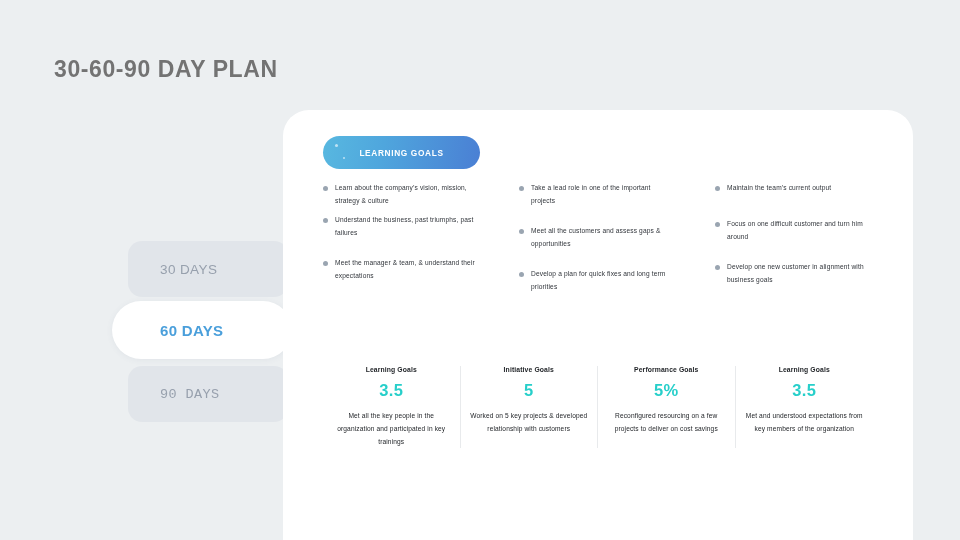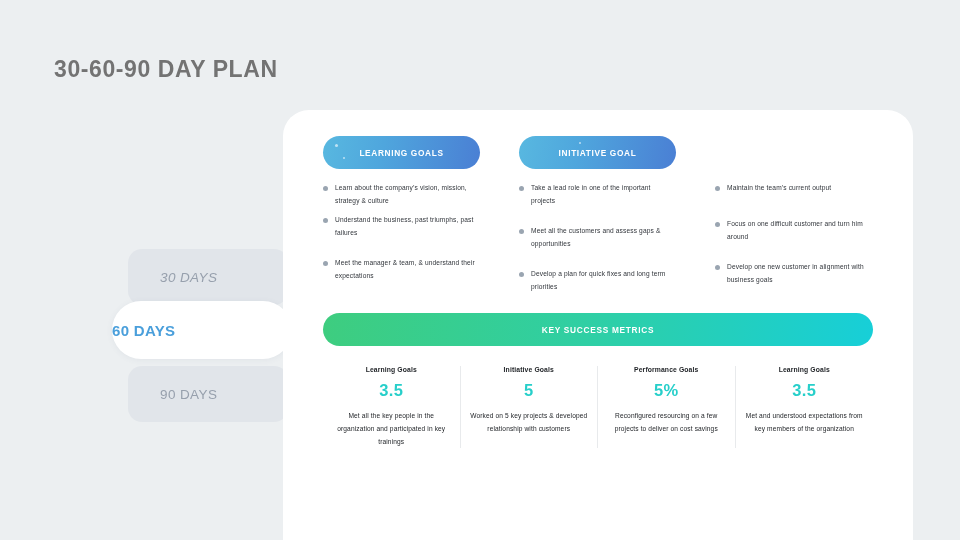--- a/index.html
+++ b/index.html
@@ -38,36 +38,37 @@
     display: flex;
     align-items: center;
   }
   .day-panel .day-label {
     margin-left: 32px;
     font-size: 13.5px;
     color: #97a0ad;
     letter-spacing: 0.4px;
     white-space: nowrap;
   }
-  #day-30 { top: 249px; font-style: italic; }
-  #day-90 { top: 366px; }
+  #day-30 { top: 241px; }
+  #day-90 { top: 366px; font-family: Liberation Mono, monospace; }
 
   .day-panel-active {
     position: absolute;
     left: 112px;
     top: 301px;
     width: 180px;
     height: 58px;
     background: #ffffff;
     border-radius: 29px;
     display: flex;
     align-items: center;
     box-shadow: 0 1px 6px rgba(80,100,130,0.07);
   }
   .day-panel-active .day-label {
+    margin-left: 48px;
     font-size: 15px;
     font-weight: bold;
     color: #4a9fdb;
     letter-spacing: 0.3px;
     white-space: nowrap;
   }
 
   
   .main-card {
     position: absolute;
@@ -245,24 +246,20 @@
 <div class="main-card">
 
   <div class="pill-row">
 
     <div class="goal-pill">
       <span class="pill-label">LEARNING GOALS</span>
       <span class="pill-sparkle" style="width:3px;height:3px;left:12px;top:8px;"></span>
       <span class="pill-sparkle" style="width:2px;height:2px;left:20px;top:21px;"></span>
     </div>
 
-    <div class="goal-pill">
-      <span class="pill-label">INITIATIVE GOAL</span>
-      <span class="pill-sparkle" style="width:2px;height:2px;left:60px;top:6px;"></span>
-    </div>
 
   </div>
 
   <div class="bullet-cols">
 
     <div class="bullet-col">
       <div class="bullet-item">
         <span class="bullet-dot"></span>
         <span class="bullet-text">Learn about the company’s vision, mission, strategy &amp; culture</span>
       </div>
@@ -300,23 +297,20 @@
         <span class="bullet-dot"></span>
         <span class="bullet-text">Focus on one difficult customer and turn him around</span>
       </div>
       <div class="bullet-item">
         <span class="bullet-dot"></span>
         <span class="bullet-text">Develop one new customer in alignment with business goals</span>
       </div>
     </div>
   </div>
 
-  <div class="metrics-banner">
-    <span class="banner-label">KEY SUCCESS METRICS</span>
-  </div>
 
   <div class="metrics-row">
 
     <div class="metric-cell">
       <div class="metric-title">Learning Goals</div>
       <div class="metric-value">3.5</div>
       <div class="metric-desc">Met all the key people in the organization and participated in key trainings</div>
     </div>
 
     <div class="metric-cell">

